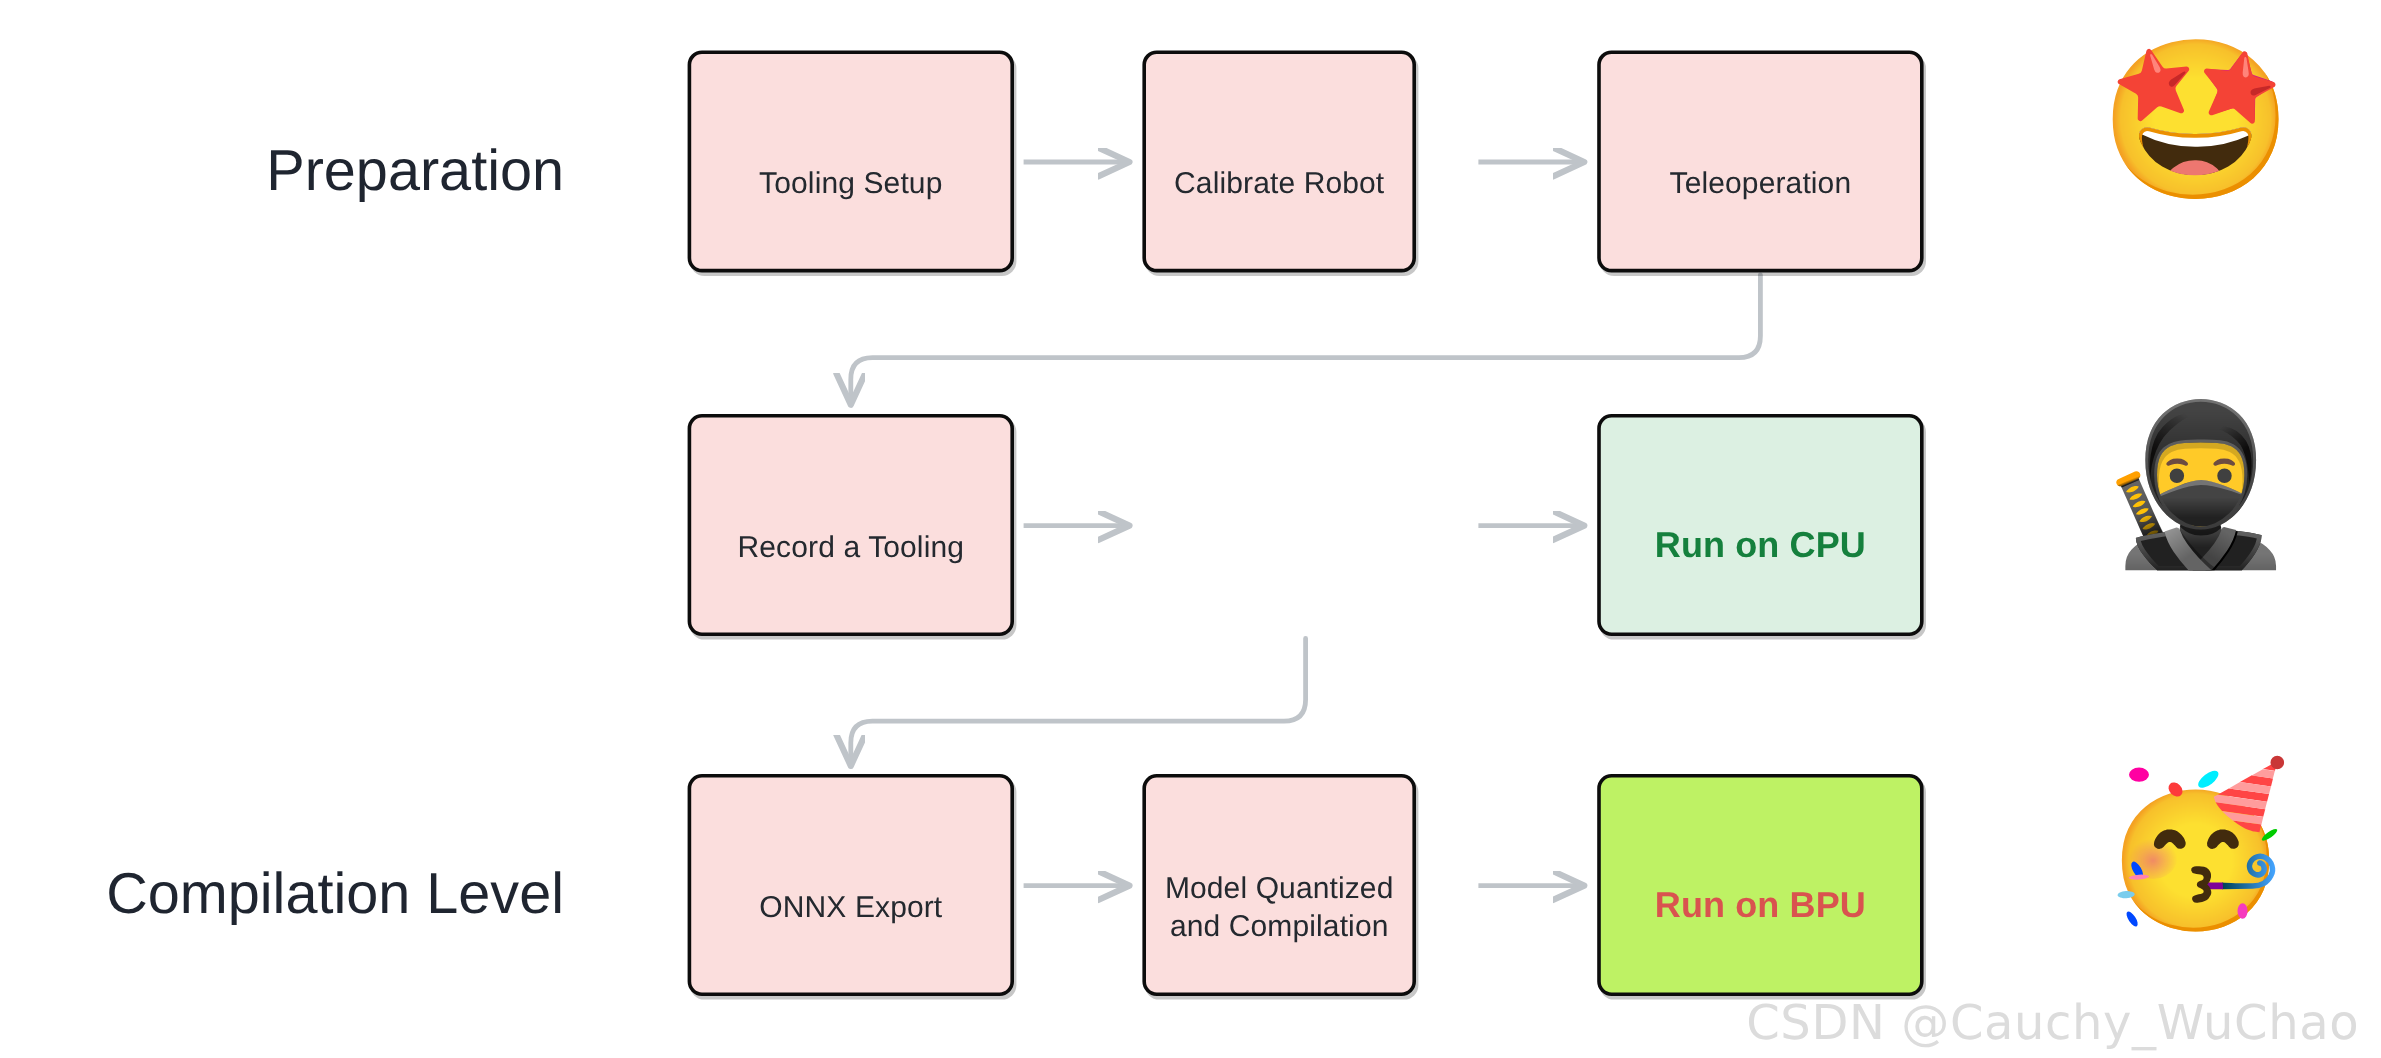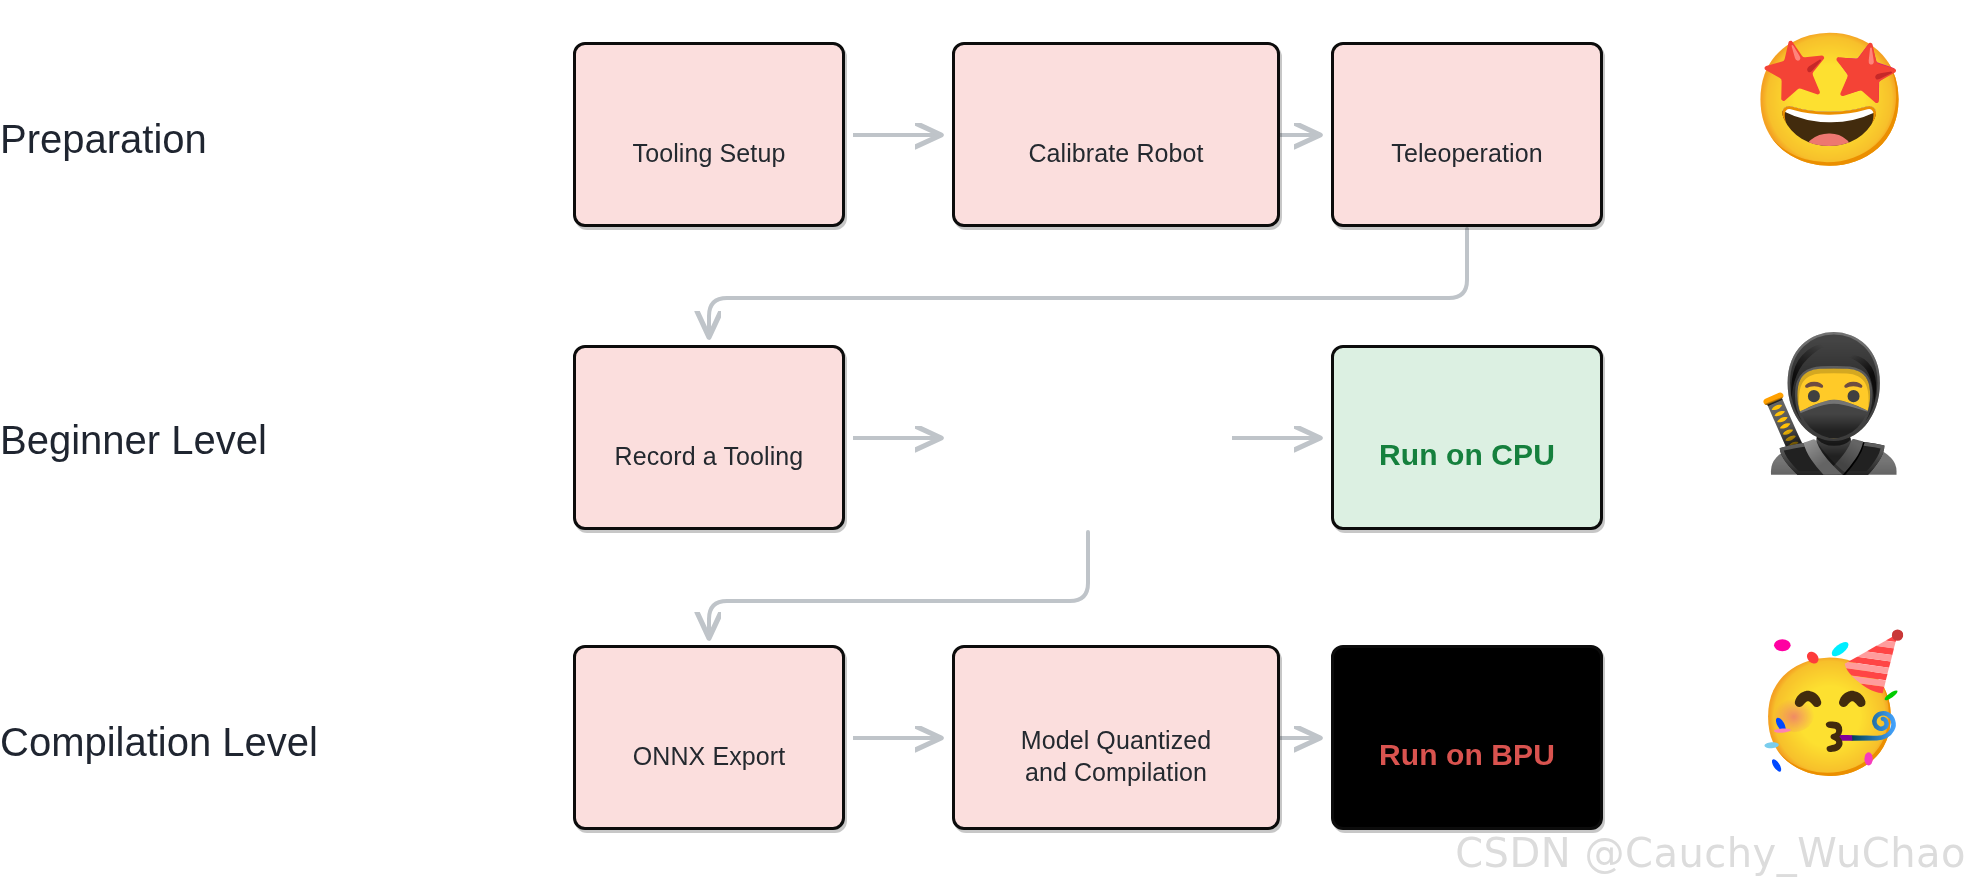--- a/index.html
+++ b/index.html
@@ -26,25 +26,25 @@
     width: 1984px;
     height: 882px;
     pointer-events: none;
     z-index: 1;
   }
 
   
   .row-label {
     position: absolute;
     color: #1f2530;
-    font-size: 40px;
+    font-size: 48px;
     font-weight: 400;
     line-height: 1;
     white-space: nowrap;
-    text-align: left;
+    text-align: right;
     z-index: 2;
   }
   .row-label.r0 { left: 0px;  top: 119px; width: 470px; }
   .row-label.r1 { left: 0px;  top: 420px; width: 470px; }
   .row-label.r2 { left: 0px;  top: 722px; width: 470px; }
 
   
   .node {
     position: absolute;
     border: 3px solid #0c0c0c;
@@ -60,36 +60,36 @@
   .node .node-text {
     font-size: 25px;
     line-height: 1.28;
     color: #24292f;
     letter-spacing: 0.1px;
     margin-top: 36px;
   }
   .node.pink  { background: #fbdedd; }
   .node.blue  { background: #edf1fb; }
   .node.green { background: #dcf0e2; }
-  .node.cream { background: #000000; }
+  .node.cream { background: #bef264; }
 
   .node.accent-blue .node-text {
     color: #15803d;
     font-weight: bold;
     font-size: 30px;
   }
   .node.accent-red .node-text {
     color: #d9534f;
     font-weight: bold;
     font-size: 30px;
   }
 
   
   .c0 { left: 573px;  width: 272px; }
-  .c1 { left: 952px;  width: 328px; }
+  .c1 { left: 952px;  width: 228px; }
   .c2 { left: 1331px; width: 272px; }
 
   
   .rA { top: 42px;  height: 185px; }
   .rB { top: 345px; height: 185px; }
   .rC { top: 645px; height: 185px; }
 
   
   .emoji {
     position: absolute;
@@ -138,21 +138,20 @@
 
     <path d="M853,738 L940,738" fill="none" stroke="#bfc4c9" stroke-width="4" marker-end="url(#ah)"></path>
     <path d="M1232,738 L1319,738" fill="none" stroke="#bfc4c9" stroke-width="4" marker-end="url(#ah)"></path>
 
     <path d="M1467,229 L1467,280 Q1467,298 1449,298 L727,298 Q709,298 709,316 L709,336" fill="none" stroke="#bfc4c9" stroke-width="4" stroke-linecap="round" marker-end="url(#ah)"></path>
 
     <path d="M1088,532 L1088,583 Q1088,601 1070,601 L727,601 Q709,601 709,619 L709,637" fill="none" stroke="#bfc4c9" stroke-width="4" stroke-linecap="round" marker-end="url(#ah)"></path>
   </svg>
 
   <div class="row-label r0">Preparation</div>
-  <div class="row-label r1">Beginner Level</div>
   <div class="row-label r2">Compilation Level</div>
 
   <div class="node pink c0 rA">
     <span class="node-text">Tooling Setup</span>
   </div>
   <div class="node pink c1 rA">
     <span class="node-text">Calibrate Robot</span>
   </div>
   <div class="node pink c2 rA">
     <span class="node-text">Teleoperation</span>

